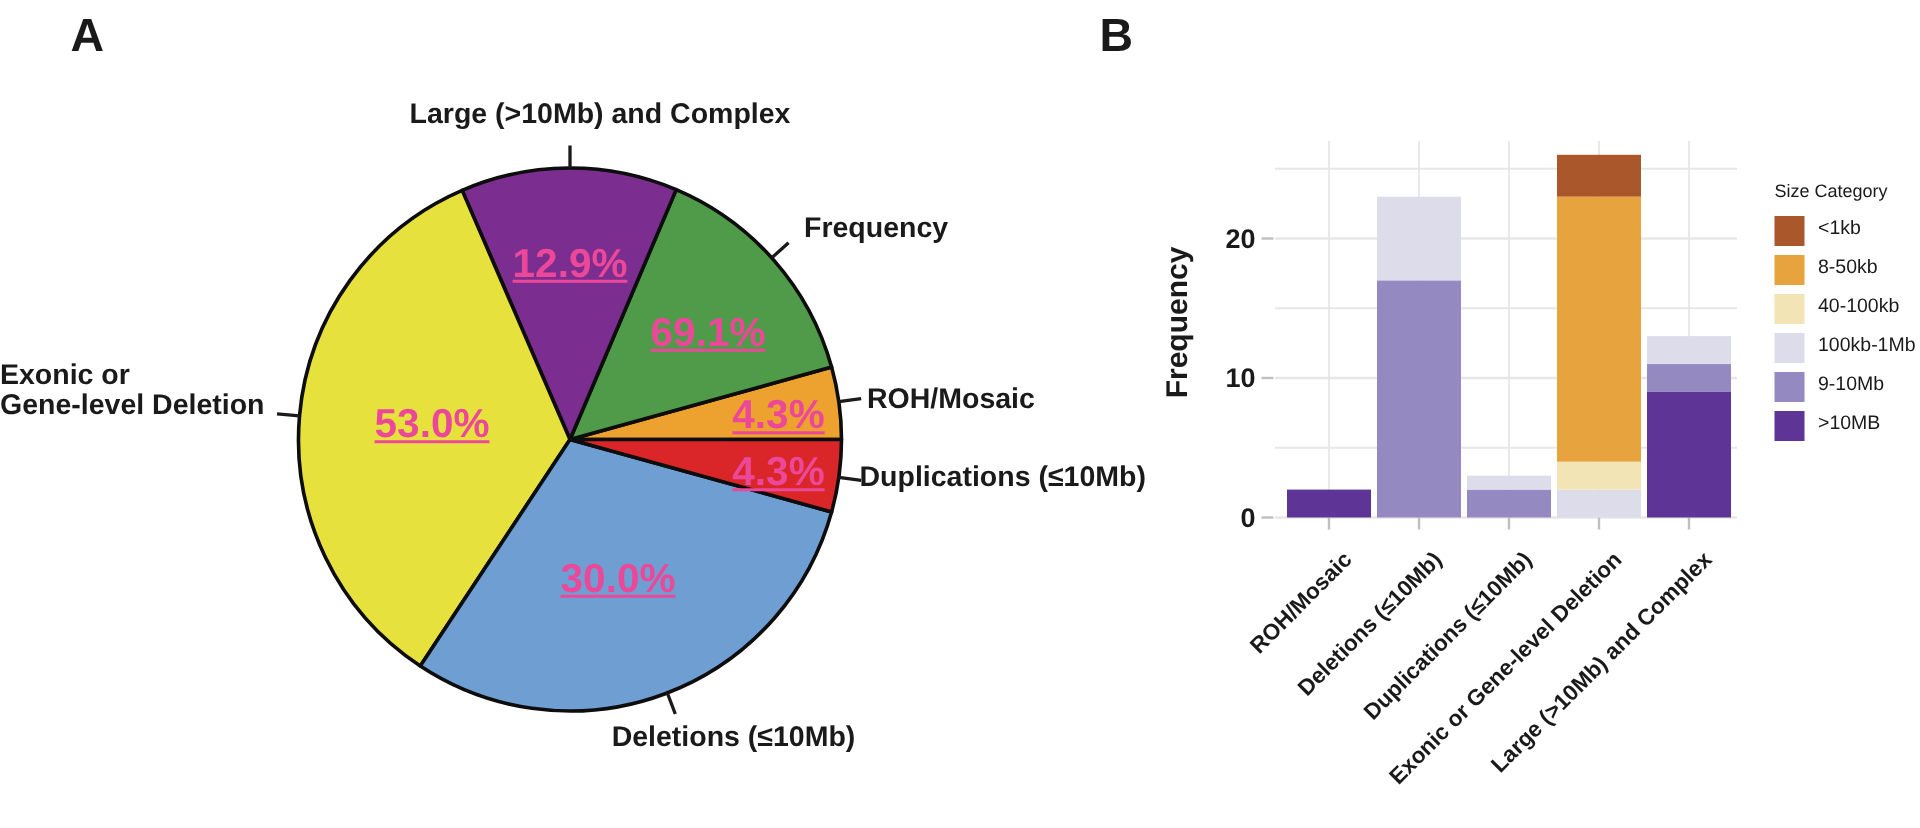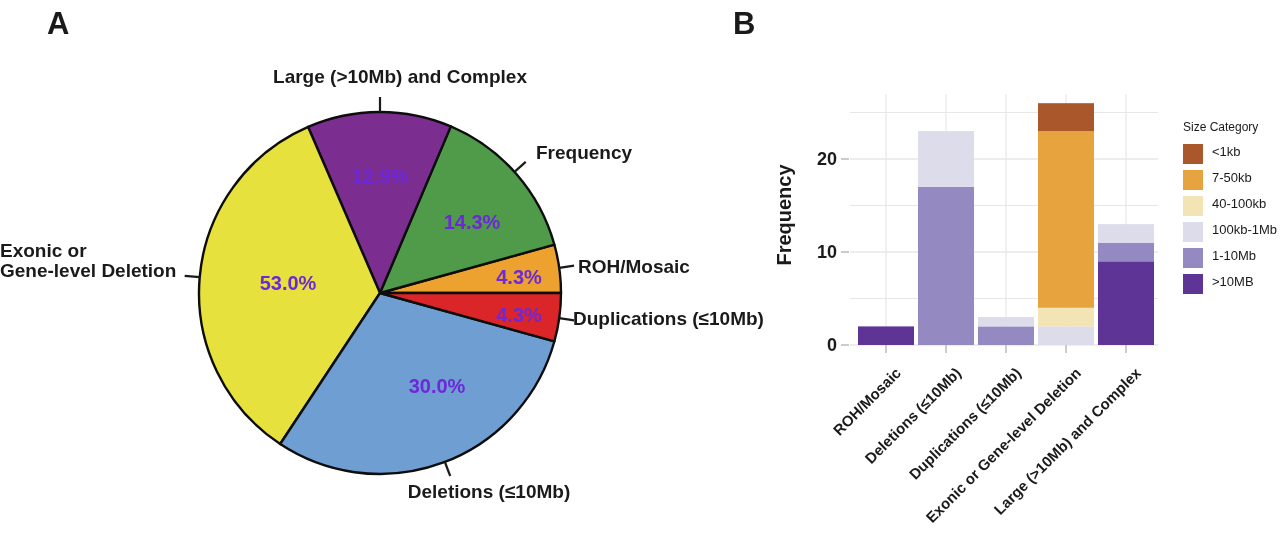--- a/index.html
+++ b/index.html
@@ -12,22 +12,22 @@
   }
   svg{position:absolute;top:0;}
   #pie-svg{left:0;}
   #bar-svg{left:700px;}
   .pie-outer{
     position:absolute;font-size:19px;font-weight:bold;color:#1a1a1a;
     line-height:1.05;white-space:pre-line;
   }
   .pie-outer.center{text-align:center;}
   .pie-pct{
-    position:absolute;font-size:20px;font-weight:bold;color:#6d28d9;
-    transform:translate(-50%,-50%);white-space:nowrap;
+    position:absolute;font-size:27px;font-weight:bold;color:#ec4899;
+    transform:translate(-50%,-50%);white-space:nowrap;text-decoration:underline;
   }
   #legend{position:absolute;left:1183px;top:120px;width:97px;}
   .legend-title{font-size:12px;color:#1a1a1a;white-space:nowrap;margin-bottom:10px;}
   .legend-row{display:flex;align-items:flex-start;margin-bottom:6px;}
   .legend-swatch{width:20px;height:20px;flex:0 0 20px;margin-right:9px;}
   .legend-label{font-size:13px;color:#1a1a1a;white-space:nowrap;}
 </style>
 </head>
 <body>
 
@@ -89,55 +89,55 @@
       <text x="202" y="374" text-anchor="end" font-size="15" font-weight="bold" fill="#1a1a1a" transform="rotate(-45 202 374)">ROH/Mosaic</text>
       <text x="262" y="374" text-anchor="end" font-size="15" font-weight="bold" fill="#1a1a1a" transform="rotate(-45 262 374)">Deletions (≤10Mb)</text>
       <text x="322" y="374" text-anchor="end" font-size="15" font-weight="bold" fill="#1a1a1a" transform="rotate(-45 322 374)">Duplications (≤10Mb)</text>
       <text x="382" y="374" text-anchor="end" font-size="15" font-weight="bold" fill="#1a1a1a" transform="rotate(-45 382 374)">Exonic or Gene-level Deletion</text>
       <text x="442" y="374" text-anchor="end" font-size="15" font-weight="bold" fill="#1a1a1a" transform="rotate(-45 442 374)">Large (&gt;10Mb) and Complex</text>
     </svg>
 
   <div id="pie-label-layer">
       <div class="pie-pct" style="left: 519px; top: 277px;">4.3%</div>
       <div class="pie-outer" style="top: 267px; left: 578px; transform: translateY(-50%);">ROH/Mosaic</div>
-      <div class="pie-pct" style="left: 472px; top: 222px;">14.3%</div>
+      <div class="pie-pct" style="left: 472px; top: 222px;">69.1%</div>
       <div class="pie-outer" style="top: 153px; left: 536px; transform: translateY(-50%);">Frequency</div>
       <div class="pie-pct" style="left: 380px; top: 176px;">12.9%</div>
       <div class="pie-outer center" style="top: 77px; left: 400px; transform: translate(-50%, -50%);">Large (&gt;10Mb) and Complex</div>
       <div class="pie-pct" style="left: 288px; top: 283px;">53.0%</div>
       <div class="pie-outer" style="top: 261px; left: 0; transform: translateY(-50%);">Exonic or
 Gene-level Deletion</div>
-      <div class="pie-pct" style="left: 437px; top: 386px;">30.0%</div>
+      <div class="pie-pct" style="left: 412px; top: 386px;">30.0%</div>
       <div class="pie-outer center" style="top: 492px; left: 489px; transform: translate(-50%, -50%);">Deletions (≤10Mb)</div>
       <div class="pie-pct" style="left: 519px; top: 315px;">4.3%</div>
       <div class="pie-outer" style="top: 319px; left: 573px; transform: translateY(-50%);">Duplications (≤10Mb)</div>
     </div>
 
   <div id="legend">
     <div class="legend-title">Size Category</div>
     <div id="legend-items">
         <div class="legend-row">
           <div class="legend-swatch" style="background: rgb(169, 87, 43);"></div>
           <div class="legend-label">&lt;1kb</div>
         </div>
         <div class="legend-row">
           <div class="legend-swatch" style="background: rgb(230, 163, 62);"></div>
-          <div class="legend-label">7-50kb</div>
+          <div class="legend-label">8-50kb</div>
         </div>
         <div class="legend-row">
           <div class="legend-swatch" style="background: rgb(242, 228, 180);"></div>
           <div class="legend-label">40-100kb</div>
         </div>
         <div class="legend-row">
           <div class="legend-swatch" style="background: rgb(220, 220, 235);"></div>
           <div class="legend-label">100kb-1Mb</div>
         </div>
         <div class="legend-row">
           <div class="legend-swatch" style="background: rgb(148, 137, 193);"></div>
-          <div class="legend-label">1-10Mb</div>
+          <div class="legend-label">9-10Mb</div>
         </div>
         <div class="legend-row">
           <div class="legend-swatch" style="background: rgb(94, 53, 150);"></div>
           <div class="legend-label">&gt;10MB</div>
         </div>
       </div>
   </div>
 </div>
 
 </body></html>

